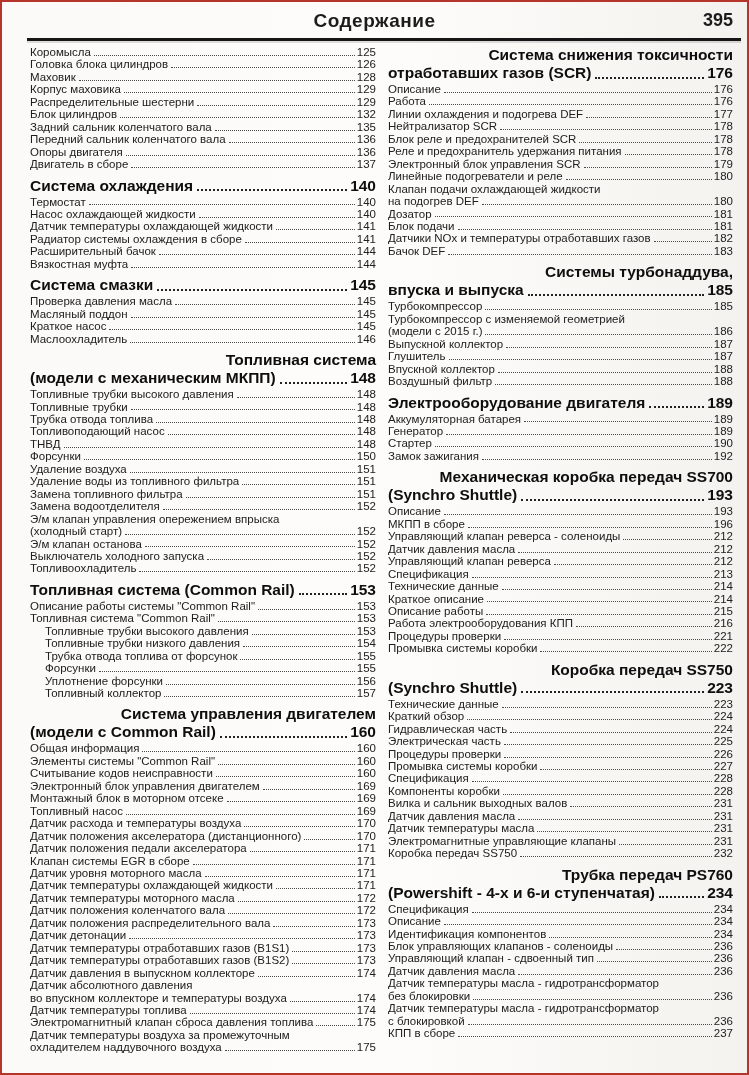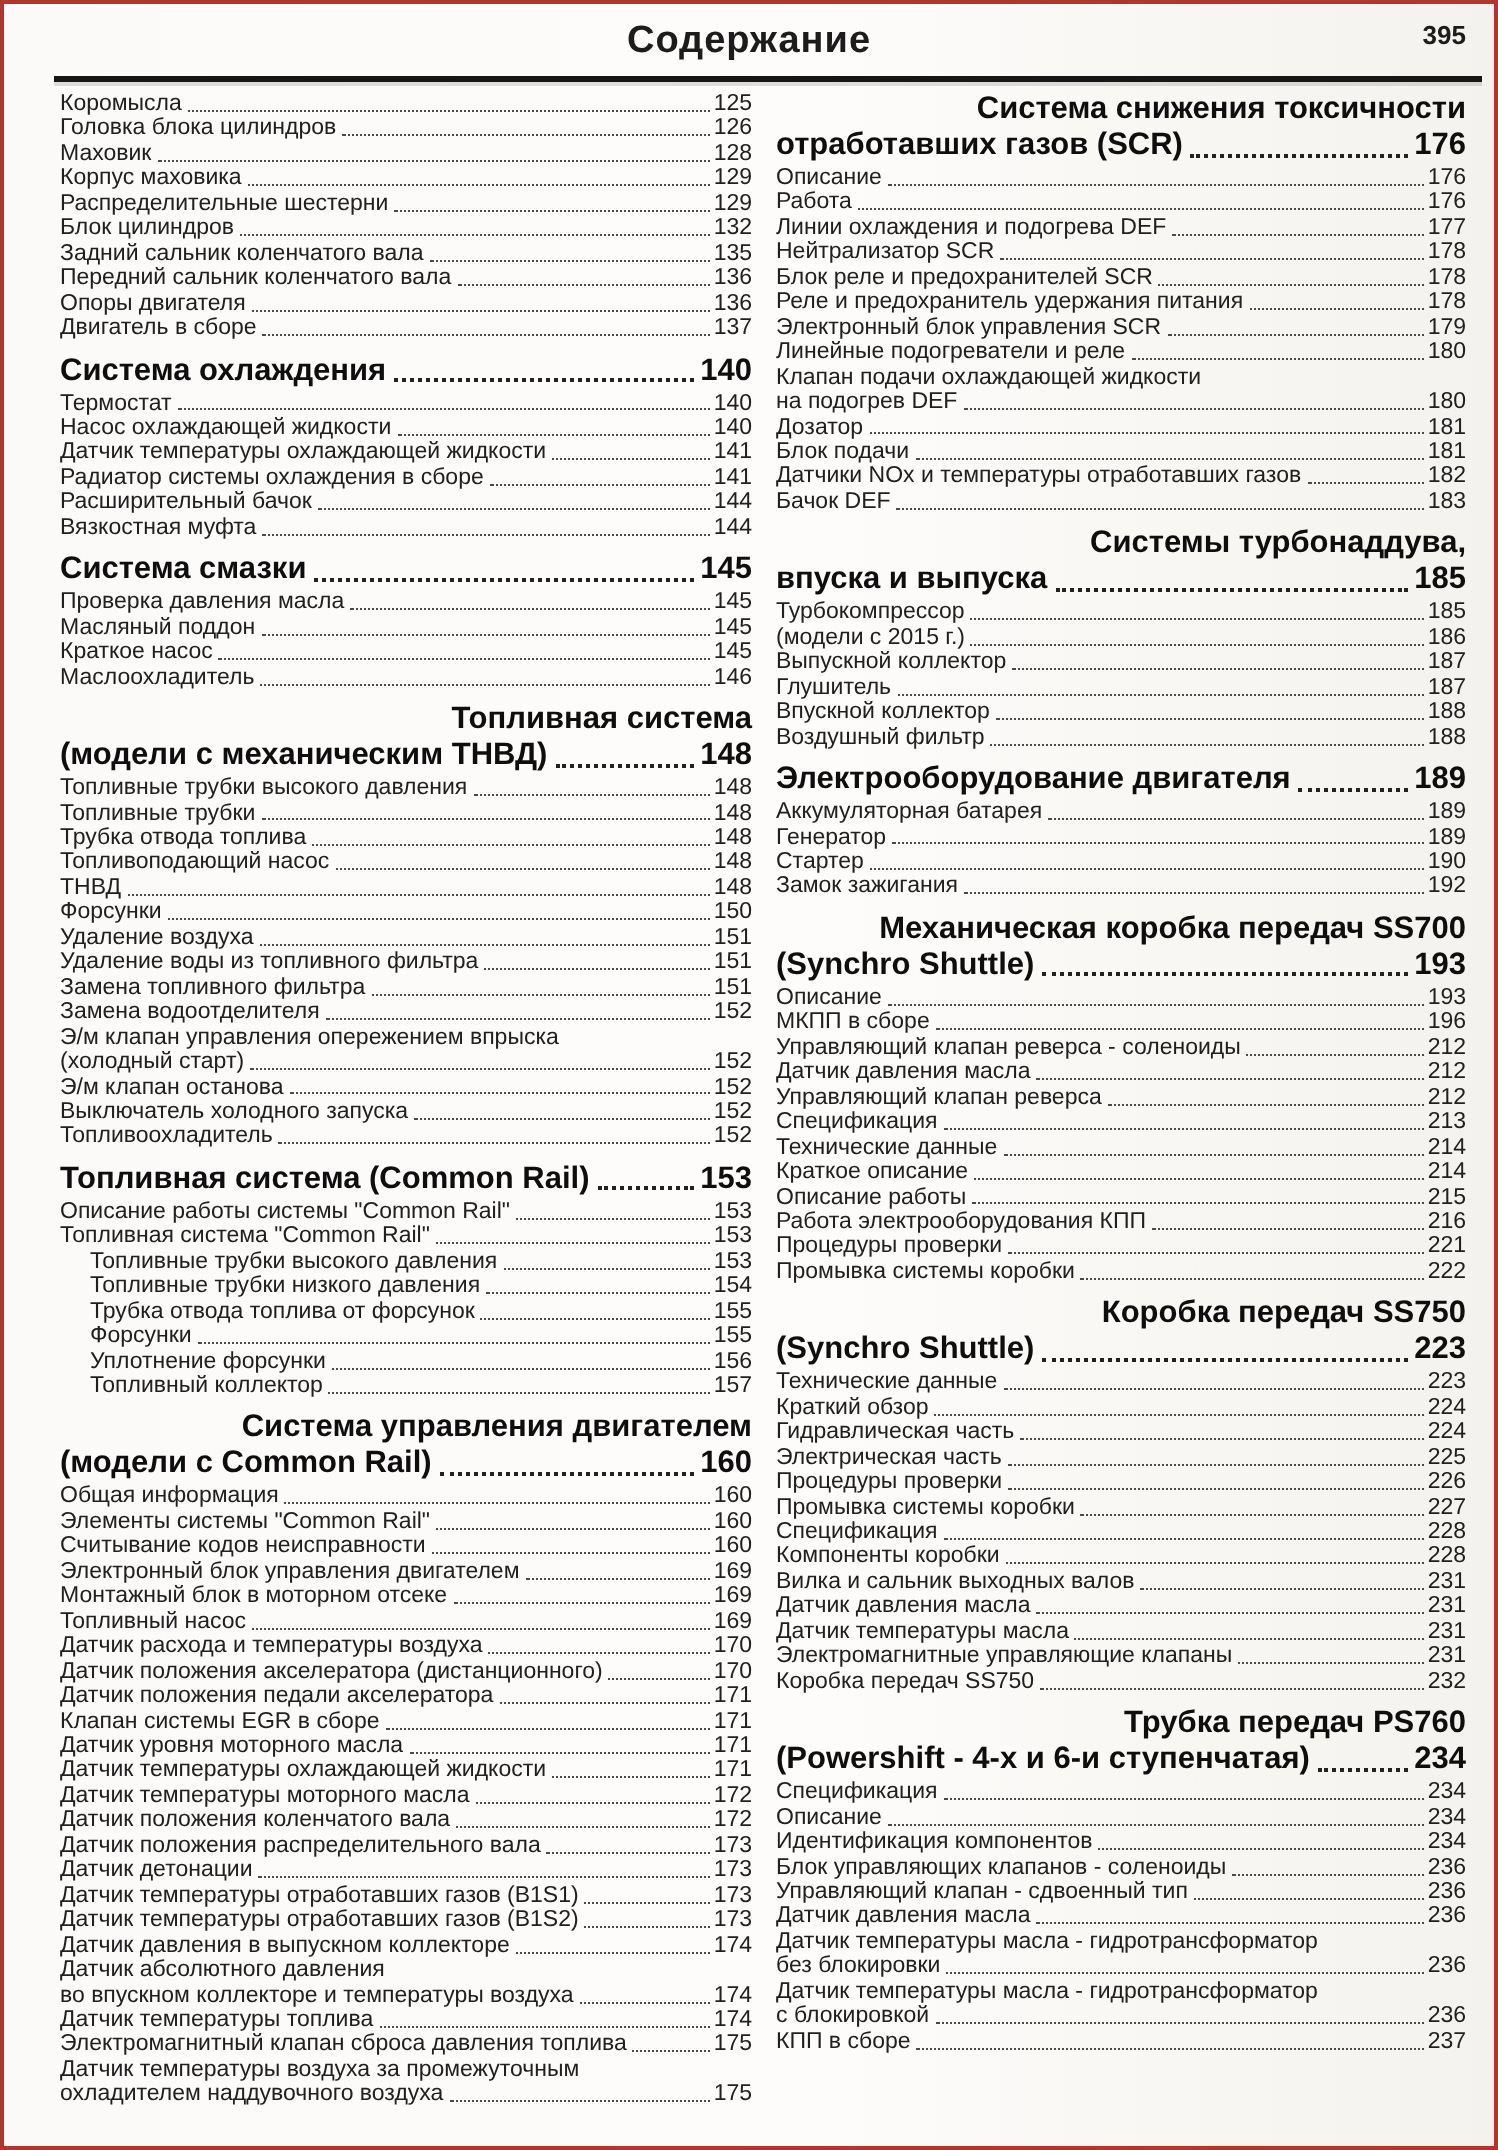--- a/index.html
+++ b/index.html
@@ -12,21 +12,21 @@
     color: #1c1c1c;
     overflow: hidden;
     position: relative;
     padding: 8px 14px 0 28px;
   }
   .header { position: relative; height: 26px; }
   .title {
     position: absolute; left: -28px; right: -14px; top: 0;
     text-align: center; font-weight: bold; font-size: 19px; letter-spacing: .5px;
   }
-  .pagenum { position: absolute; right: 0; top: 0; font-weight: bold; font-size: 13px; }
+  .pagenum { position: absolute; right: 0; top: 0; font-weight: bold; font-size: 18px; }
   .rule { height: 3px; background: #161616; margin: 2px -8px 5px -3px; box-shadow: 0 2px 0 rgba(0,0,0,.12); }
   .columns { display: flex; gap: 12px; margin-top: 3px; }
   .col-left { width: 346px; flex: none; }
   .col-right { flex: 1; min-width: 0; }
 
   .block { margin-top: 6px; }
   .col > .block:first-child { margin-top: 0; }
 
   .section-header { margin-bottom: 1px; }
   .hrow { display: flex; font-weight: bold; font-size: 15.5px; line-height: 18px; color: #0e0e0e; justify-content: flex-end; }
@@ -170,21 +170,21 @@
             <span class="edots"></span>
             <span class="epage">146</span>
           </div>
         </div>
         <div class="block">
           <div class="section-header">
             <div class="hrow">
               <span class="hlabel">Топливная система</span>
             </div>
             <div class="hrow">
-              <span class="hlabel">(модели с механическим ТНВД)</span>
+              <span class="hlabel">(модели с механическим МКПП)</span>
               <span class="hdots"></span>
               <span class="hpage">148</span>
             </div>
           </div>
           <div class="erow">
             <span class="elabel">Топливные трубки высокого давления</span>
             <span class="edots"></span>
             <span class="epage">148</span>
           </div>
           <div class="erow">
@@ -528,20 +528,23 @@
             <div class="hrow">
               <span class="hlabel">впуска и выпуска</span>
               <span class="hdots"></span>
               <span class="hpage">185</span>
             </div>
           </div>
           <div class="erow">
             <span class="elabel">Турбокомпрессор</span>
             <span class="edots"></span>
             <span class="epage">185</span>
+          </div>
+          <div class="erow">
+            <span class="elabel">Турбокомпрессор с изменяемой геометрией</span>
           </div>
           <div class="erow">
             <span class="elabel">(модели с 2015 г.)</span>
             <span class="edots"></span>
             <span class="epage">186</span>
           </div>
           <div class="erow">
             <span class="elabel">Выпускной коллектор</span>
             <span class="edots"></span>
             <span class="epage">187</span>

